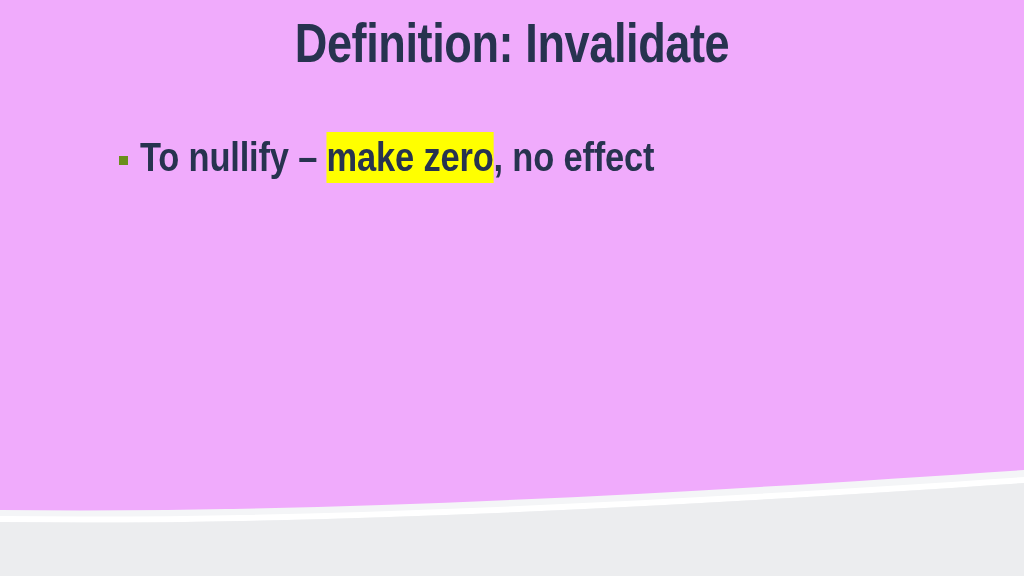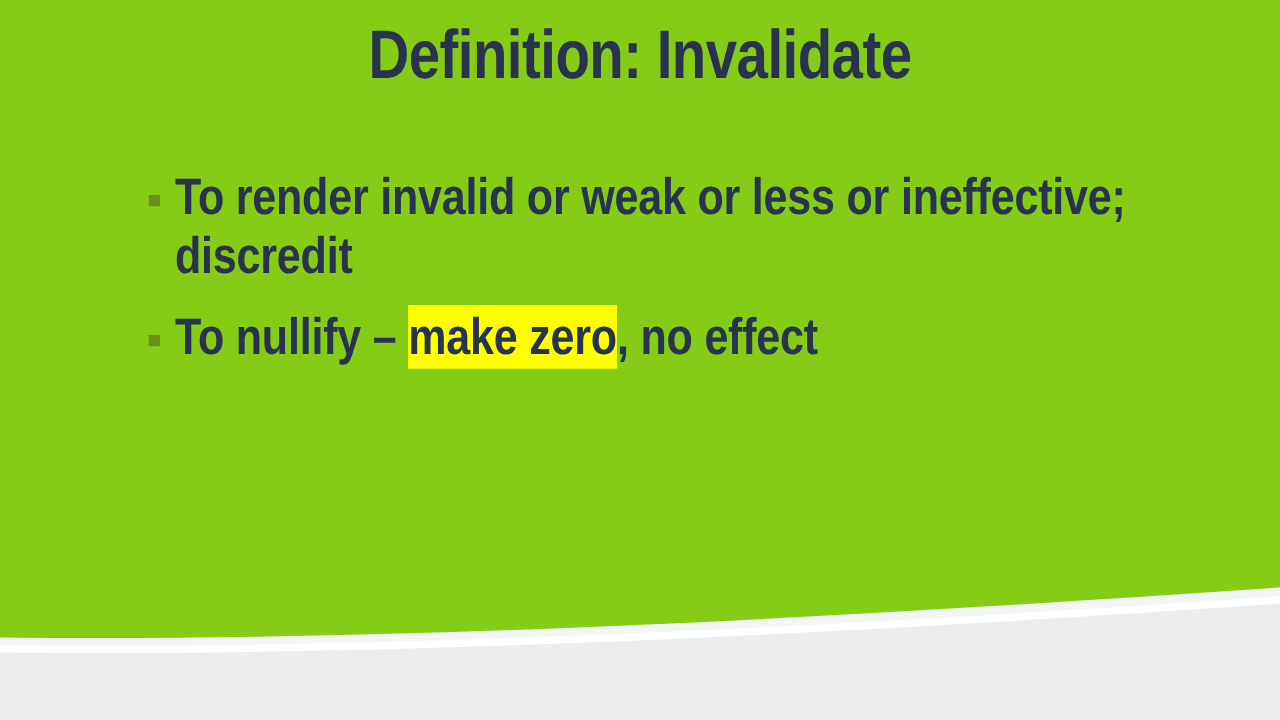--- a/index.html
+++ b/index.html
@@ -10,21 +10,21 @@
     width: 1024px;
     height: 576px;
     background: #ffffff;
     font-family: "Liberation Sans", sans-serif;
     overflow: hidden;
   }
   .slide {
     position: relative;
     width: 1024px;
     height: 576px;
-    background: #84cc16;
+    background: #f0abfc;
     overflow: hidden;
   }
 
   
   .decor {
     position: absolute;
     left: 0;
     bottom: 0;
     width: 1024px;
     height: 110px;
@@ -91,24 +91,20 @@
 </style>
 </head>
 <body>
 
 <div class="slide">
 
   <div class="title">Definition: Invalidate</div>
 
   <div class="body-list">
 
-    <div class="bullet-row">
-      <span class="bullet-marker"></span>
-      <span class="bullet-text"><span>To render invalid or weak or less or ineffective; discredit</span></span>
-    </div>
 
     <div class="bullet-row">
       <span class="bullet-marker"></span>
       <span class="bullet-text"><span>To nullify – </span><span class="hl">make zero</span><span>, no effect</span></span>
     </div>
 
 
   </div>
 
   <svg class="decor" viewBox="0 0 1024 110" preserveAspectRatio="none">

